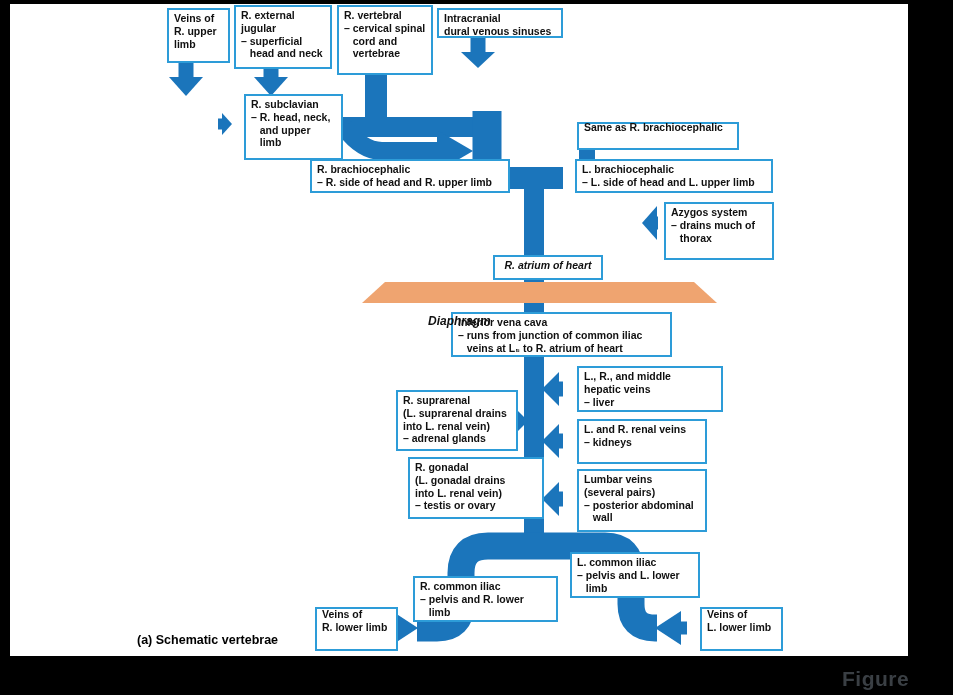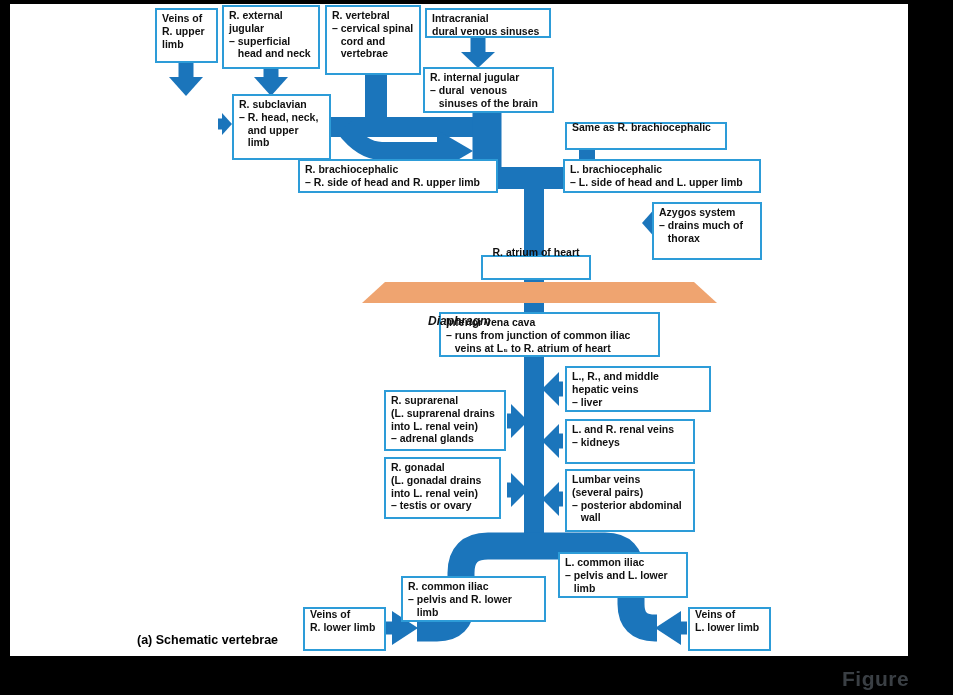--- a/index.html
+++ b/index.html
@@ -5,24 +5,24 @@
   html,body{margin:0;padding:0;background:#000;}
   .frame{position:relative;width:953px;height:695px;background:#000;overflow:hidden;
          font-family:"Liberation Sans",sans-serif;}
   .canvas{position:absolute;left:10px;top:4px;width:898px;height:652px;background:#fff;}
   svg.plumbing{position:absolute;left:0;top:0;z-index:1;}
   .pipe{stroke:var(--pipe,#1b75bb);fill:none;}
   .head{fill:var(--pipe,#1b75bb);stroke:none;}
   .diaphragm-shape{fill:var(--diaphragm,#efa470);stroke:none;}
   .box{position:absolute;z-index:2;background:#fff;border:2px solid var(--box_border,#2d9cd8);
        color:#101010;font-weight:bold;font-size:10.5px;line-height:1.22;
-       padding:2px 3px 19px 5px;box-sizing:border-box;}
+       padding:2px 3px 19px 5px;box-sizing:border-box;margin-left:12px;}
   .box span{display:block;white-space:pre;}
   .vcenter{display:flex;align-items:center;}
-  .hcenter{display:flex;align-items:flex-end;justify-content:center;padding-left:3px;}
+  .hcenter{display:flex;align-items:flex-start;justify-content:center;padding-left:3px;font-style:italic;}
   .diaphragm-label{position:absolute;z-index:2;left:428px;top:286px;
        font-style:italic;font-weight:bold;font-size:12px;color:#111;margin-top:28px;}
   .caption{position:absolute;z-index:2;left:137px;top:633px;font-weight:bold;
        font-size:12.5px;color:#000;}
   .figure-label{position:absolute;z-index:2;left:842px;top:667px;font-weight:bold;
        font-size:21px;color:#3a3f44;letter-spacing:.5px;}
 </style>
 </head>
 <body>
 
@@ -93,25 +93,20 @@
   <div class="box" style="left:425px;top:8px;width:126px;height:30px">
       <span>Intracranial
 dural venous sinuses</span>
     </div>
   <div class="box" style="left:232px;top:94px;width:99px;height:66px">
       <span>R. subclavian
 – R. head, neck,
    and upper
    limb</span>
     </div>
-  <div class="box" style="left:423px;top:67px;width:131px;height:46px">
-      <span>R. internal jugular
-– dural  venous
-   sinuses of the brain</span>
-    </div>
   <div class="box vcenter" style="left:565px;top:122px;width:162px;height:28px">
       <span>Same as R. brachiocephalic</span>
     </div>
   <div class="box" style="left:298px;top:159px;width:200px;height:34px">
       <span>R. brachiocephalic
 – R. side of head and R. upper limb</span>
     </div>
   <div class="box" style="left:563px;top:159px;width:198px;height:34px">
       <span>L. brachiocephalic
 – L. side of head and L. upper limb</span>
@@ -128,21 +123,21 @@
       <span>Inferior vena cava
 – runs from junction of common iliac
    veins at L₅ to R. atrium of heart</span>
     </div>
   <div class="box" style="left:384px;top:390px;width:122px;height:61px">
       <span>R. suprarenal
 (L. suprarenal drains
 into L. renal vein)
 – adrenal glands</span>
     </div>
-  <div class="box" style="left:384px;top:457px;width:117px;height:62px">
+  <div class="box" style="left:396px;top:457px;width:136px;height:62px">
       <span>R. gonadal
 (L. gonadal drains
 into L. renal vein)
 – testis or ovary</span>
     </div>
   <div class="box" style="left:565px;top:366px;width:146px;height:46px">
       <span>L., R., and middle
 hepatic veins
 – liver</span>
     </div>

